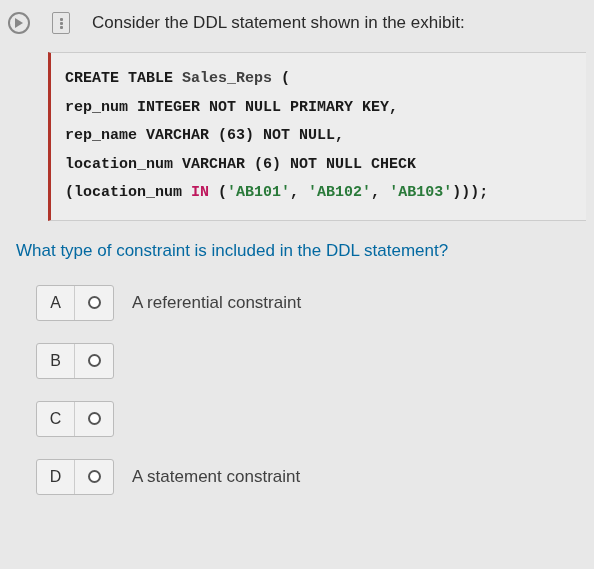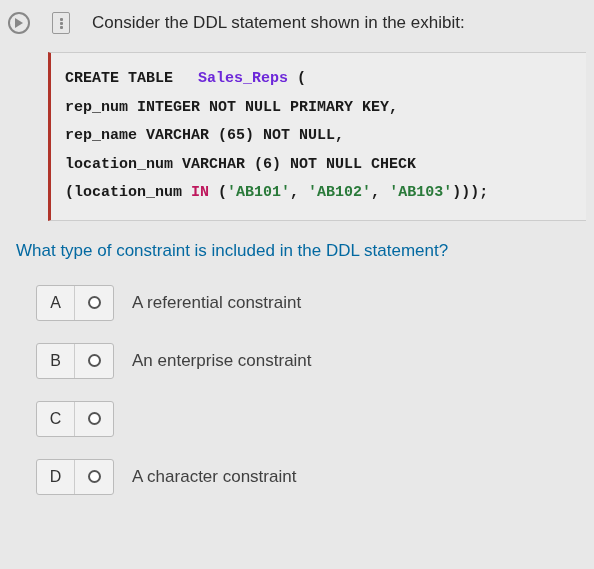--- a/index.html
+++ b/index.html
@@ -67,21 +67,21 @@
       border-top: 1px solid #ccc;
       border-bottom: 1px solid #ccc;
       font-family: 'Consolas', 'Courier New', monospace;
       font-size: 15px;
       line-height: 1.9;
       font-weight: bold;
       color: #1a1a1a;
       white-space: pre;
       overflow-x: hidden;
     }
-    .kw-table { color: #6d28d9; margin-left: 16px; }
+    .kw-table { color: #404040; }
     .kw-in { color: #be185d; }
     .str { color: #2a7a3a; }
     .follow-up {
       font-size: 17px;
       margin-left: 8px;
       margin-bottom: 24px;
       color: #0369a1;
     }
     .options {
       margin-left: 28px;
@@ -140,21 +140,21 @@
   <div class="bookmark-icon">
     <div class="dot"></div>
     <div class="dot"></div>
     <div class="dot"></div>
   </div>
   <div class="question-text">Consider the DDL statement shown in the exhibit:</div>
 </div>
 
 <div class="code-block"><span>CREATE TABLE </span><span class="kw-table">Sales_Reps</span><span> (</span>
 <span>rep_num INTEGER NOT NULL PRIMARY KEY,</span>
-<span>rep_name VARCHAR (65) NOT NULL,</span>
+<span>rep_name VARCHAR (63) NOT NULL,</span>
 <span>location_num VARCHAR (6) NOT NULL CHECK</span>
 <span>(location_num </span><span class="kw-in">IN</span><span> (</span><span class="str">'AB101'</span><span>, </span><span class="str">'AB102'</span><span>, </span><span class="str">'AB103'</span><span>)));</span></div>
 
 <div class="follow-up">What type of constraint is included in the DDL statement?</div>
 
 <div class="options">
 
   <div class="option-row">
     <div class="option-box">
       <div class="option-letter">A</div>
@@ -165,35 +165,34 @@
     <div class="option-text">A referential constraint</div>
   </div>
 
   <div class="option-row">
     <div class="option-box">
       <div class="option-letter">B</div>
       <div class="option-radio">
           <div class="radio-circle"></div>
         </div>
     </div>
-    <div class="option-text">An enterprise constraint</div>
   </div>
 
   <div class="option-row">
     <div class="option-box">
       <div class="option-letter">C</div>
       <div class="option-radio">
           <div class="radio-circle"></div>
         </div>
     </div>
   </div>
 
   <div class="option-row">
     <div class="option-box">
       <div class="option-letter">D</div>
       <div class="option-radio">
           <div class="radio-circle"></div>
         </div>
     </div>
-    <div class="option-text">A character constraint</div>
+    <div class="option-text">A statement constraint</div>
   </div>
 
 </div>
 
 </body></html>

